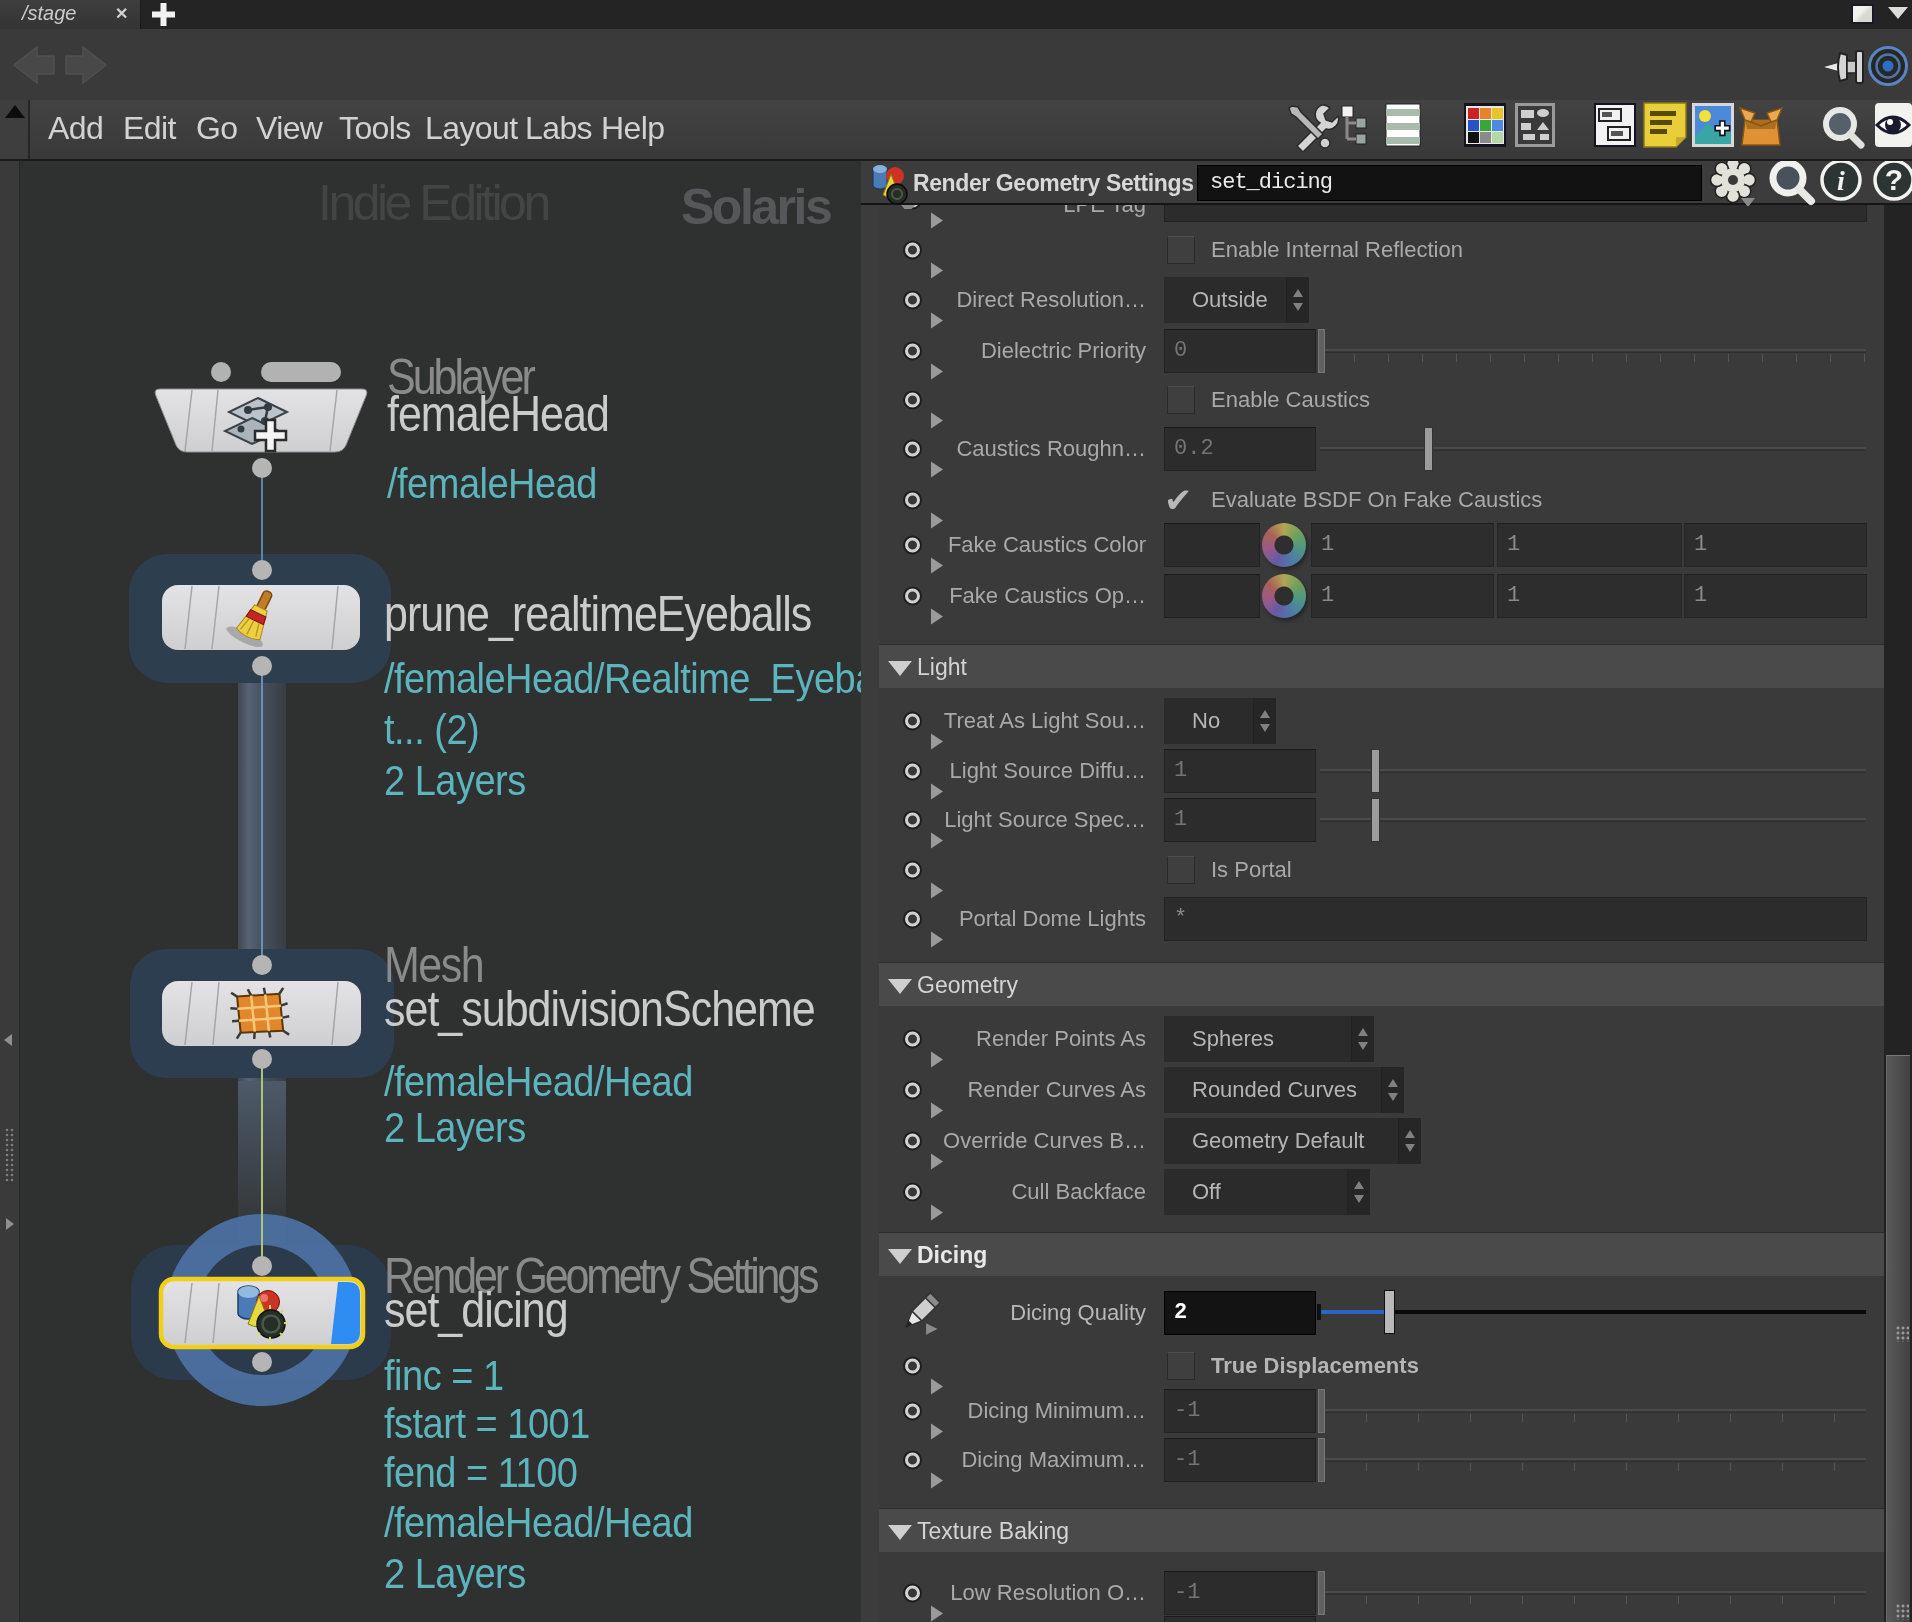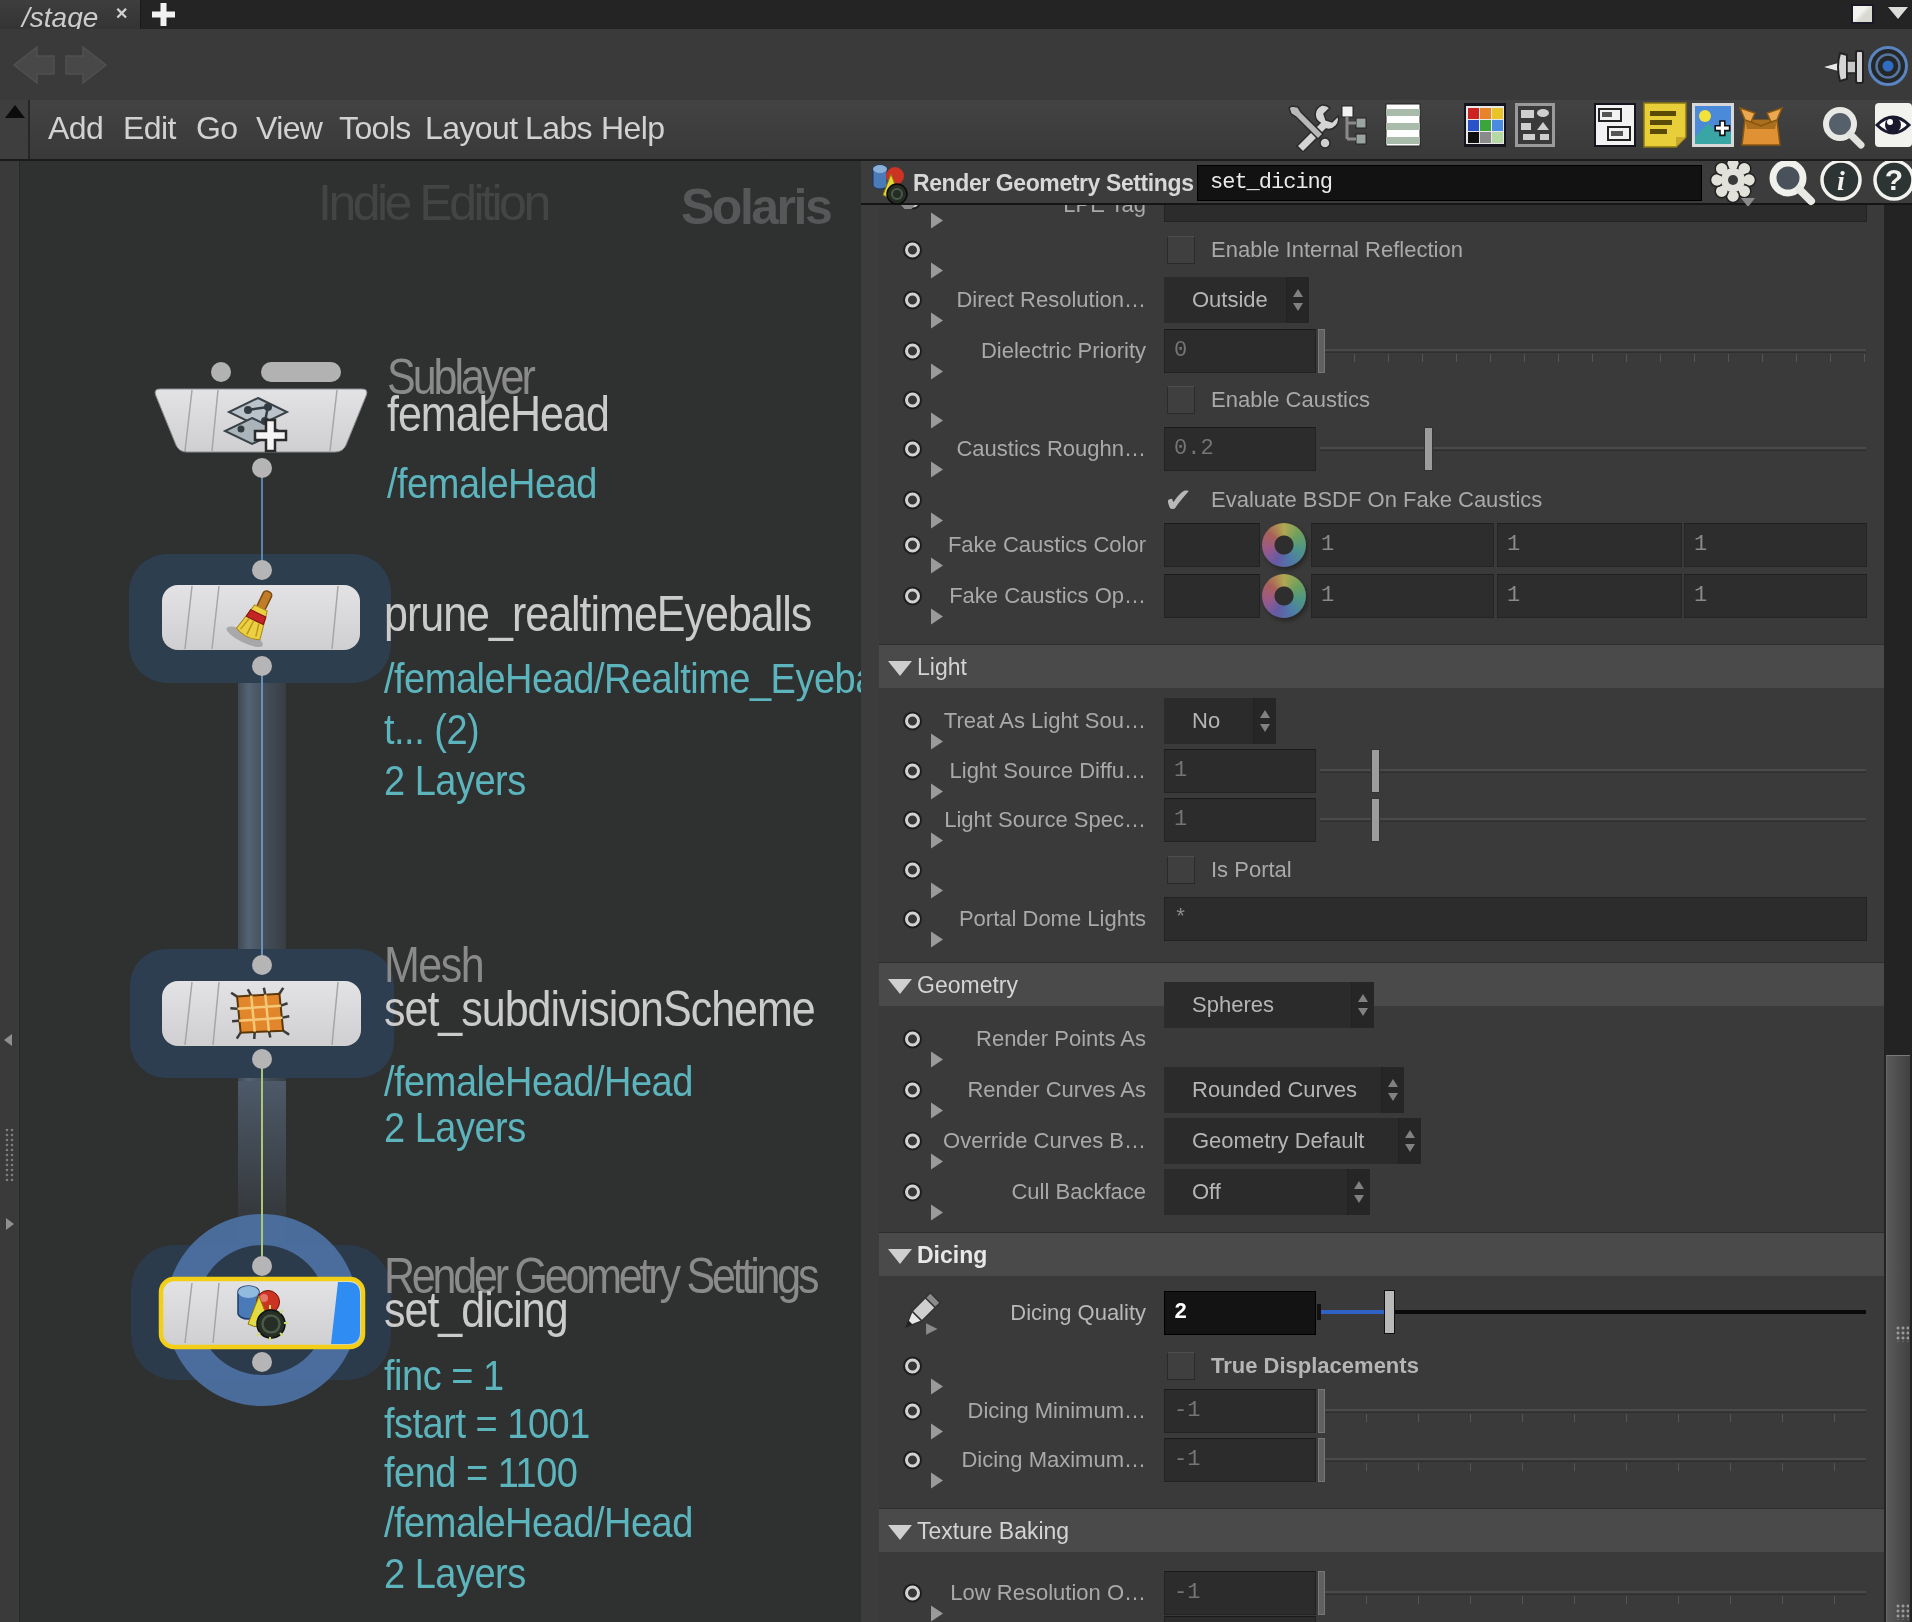--- a/index.html
+++ b/index.html
@@ -3,21 +3,21 @@
 <meta charset="utf-8">
 <style>
   * { margin:0; padding:0; box-sizing:border-box; }
   html,body { width:1912px; height:1622px; overflow:hidden; background:#303131;
     font-family:"Liberation Sans", sans-serif; }
   .abs { position:absolute; }
   
   #tabbar { position:absolute; left:0; top:0; width:1912px; height:29px; background:#232423; }
   #tab1 { position:absolute; left:0; top:0; width:141px; height:29px;
     background:linear-gradient(#3e3e3e,#343434); border-right:1px solid #1a1a1a; }
-  #tab1 .t { position:absolute; left:22px; top:2px; font-size:28px; font-style:italic; color:#cccccc; }
+  #tab1 .t { position:absolute; left:22px; top:2px; font-size:20px; font-style:italic; color:#cccccc; }
   #tab1 .x { position:absolute; left:115px; top:4px; font-size:16px; color:#d0d0d0; font-weight:bold; }
   
   #winsq { position:absolute; left:1851px; top:4px; width:23px; height:20px; background:linear-gradient(135deg,#f2f2ee 40%,#d9d9d2 60%); border:2px solid #191927; }
   #winarr { position:absolute; left:1888px; top:7px; width:0; height:0;
     border-left:10px solid transparent; border-right:10px solid transparent; border-top:12px solid #dcdcd8; filter:drop-shadow(0 0 1px #14141f); }
   #pathbar { position:absolute; left:0; top:29px; width:1912px; height:71px; background:#3a3a3a; }
   #pathfld { position:absolute; left:119px; top:11px; width:1688px; height:54px; background:#313131; border:2px solid #111; }
   #pathfld .txt { position:absolute; left:54px; top:13px; font-size:23px; color:#e8e8e8; }
   #pathdrop { position:absolute; right:0; top:0; width:26px; height:50px; border-left:1px solid #1c1c1c; background:#2c2c2c; }
   #pathdrop .a { position:absolute; left:6px; top:19px; width:0; height:0; border-left:7px solid transparent; border-right:7px solid transparent; border-top:10px solid #8f8f8f; }
@@ -337,21 +337,21 @@
   <div class="dot" style="top:919px"></div>
   <div class="lbl" style="top:919px">Portal Dome Lights</div>
   <div class="wfld" style="top:919px">*</div>
 
   <div class="band" style="top:962px">
       <div class="ar"></div>
       <div class="bt">Geometry</div>
     </div>
   <div class="dot" style="top:1039px"></div>
   <div class="lbl" style="top:1039px">Render Points As</div>
-  <div class="dd" style="top:1005px;width:210px">Spheres<div class="sp"></div></div>
+  <div class="dd" style="top:1039px;width:210px">Spheres<div class="sp"></div></div>
   <div class="dot" style="top:1090px"></div>
   <div class="lbl" style="top:1090px">Render Curves As</div>
   <div class="dd" style="top:1090px;width:240px">Rounded Curves<div class="sp"></div></div>
   <div class="dot" style="top:1141px"></div>
   <div class="lbl" style="top:1141px">Override Curves B…</div>
   <div class="dd" style="top:1141px;width:257px">Geometry Default<div class="sp"></div></div>
   <div class="dot" style="top:1192px"></div>
   <div class="lbl" style="top:1192px">Cull Backface</div>
   <div class="dd" style="top:1192px;width:206px">Off<div class="sp"></div></div>
 

